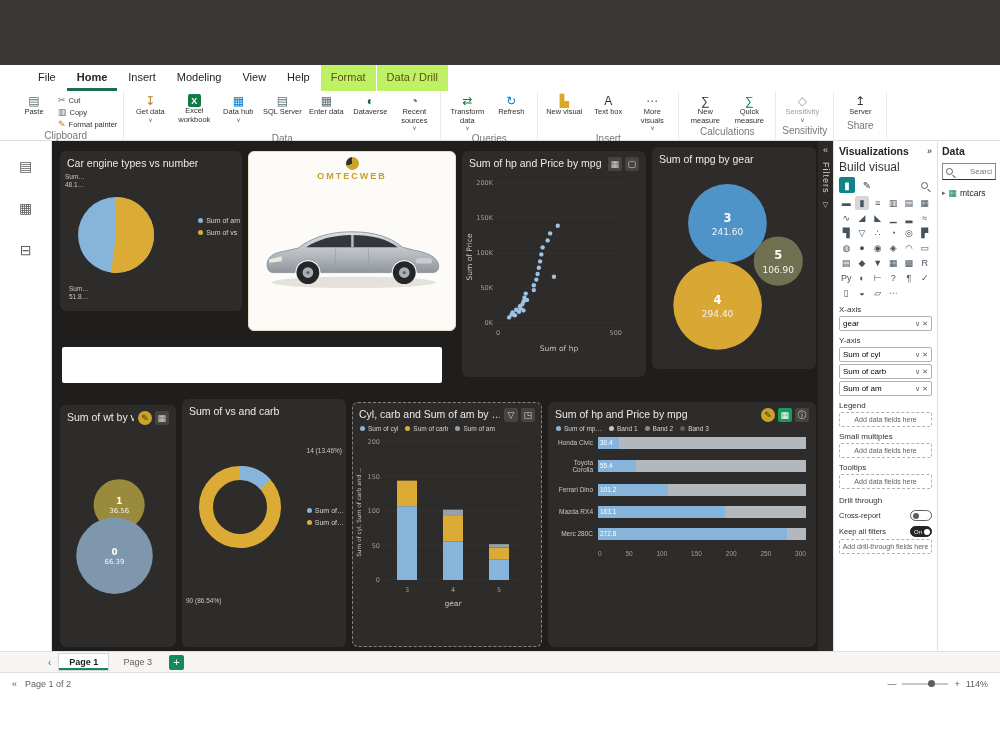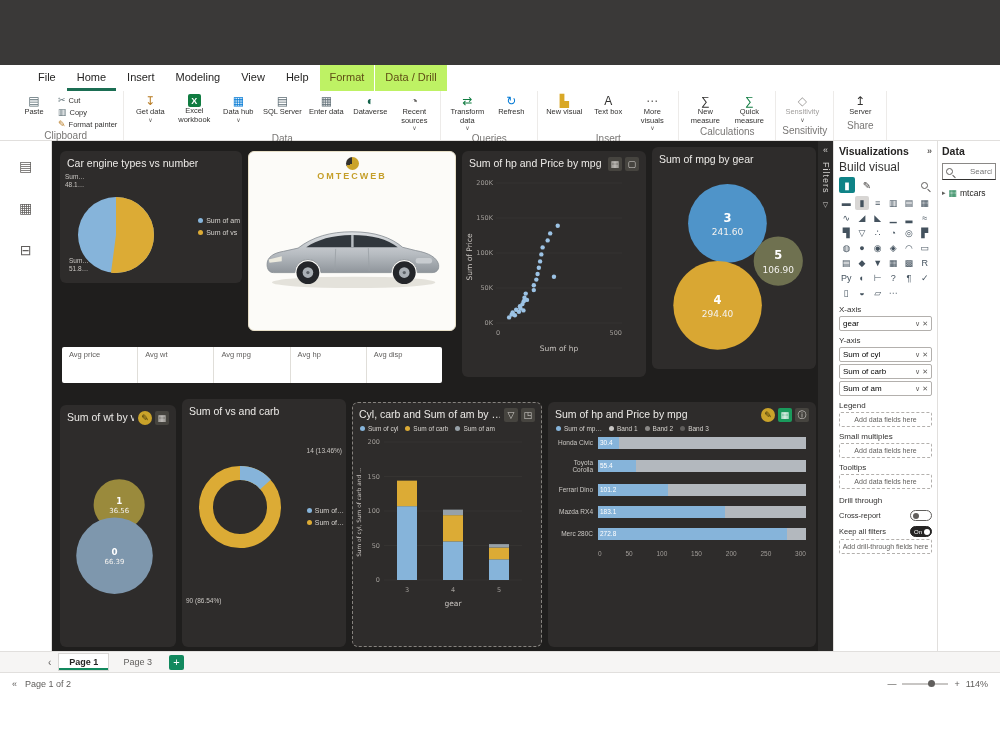--- a/index.html
+++ b/index.html
@@ -2,21 +2,21 @@
 <html><head>
 <meta charset="utf-8">
 <style>
 *{margin:0;padding:0;box-sizing:border-box}
 html,body{width:1000px;height:750px;overflow:hidden;background:#fff;font-family:"Liberation Sans",sans-serif}
 .screen{position:relative;width:1000px;height:750px;background:#fff}
 .top-band{position:absolute;left:0;top:0;width:1000px;height:65px;background:#3a3938}
 
 .menubar{position:absolute;top:65px;left:0;right:0;height:26px;background:#fff;display:flex;align-items:stretch;padding-left:28px;gap:1px}
 .mtab{font-size:11px;color:#252423;padding:6px 10px 4px;cursor:pointer;white-space:nowrap}
-.mtab.active{font-weight:normal;box-shadow:inset 0 -3px 0 #1b6e53}
+.mtab.active{font-weight:bold;box-shadow:inset 0 -3px 0 #1b6e53}
 .mtab.contextual{background:#bef264;color:#5f4d15}
 
 .ribbon{position:absolute;top:91px;left:0;right:0;height:50px;background:#fff;border-bottom:1px solid #e1dfdd;display:flex;padding-left:8px}
 .rgroup{display:flex;flex-direction:column;justify-content:space-between;padding:3px 6px 1px;border-right:1px solid #edebe9}
 .rbtns{display:flex;gap:4px;align-items:flex-start}
 .rbtn{display:flex;flex-direction:column;align-items:center;width:40px;text-align:center;font-size:7.5px;color:#323130;line-height:1.15;cursor:pointer}
 .rbtn.dis{color:#a19f9d}
 .ric{font-size:12px;height:14px;line-height:14px;display:flex;align-items:center;justify-content:center}
 .ric.boxed{width:13px;height:13px;border-radius:2px;font-size:9px;font-weight:bold}
 .rlb{display:block;max-width:40px}
@@ -32,21 +32,21 @@
 .canvas{position:relative;width:766px;height:510px;background:#1f1e1d}
 .tile{position:absolute;background:#2e2c2b;border-radius:6px;color:#e8e6e3;overflow:hidden}
 .tile-h{display:flex;justify-content:space-between;align-items:flex-start;padding:6px 7px 2px}
 .tile-title{font-size:10.5px;color:#eceae7;white-space:nowrap;overflow:hidden}
 .tile-icons{display:flex;gap:3px;flex-shrink:0;margin-left:4px}
 .tic{width:14px;height:14px;background:#46443f;color:#d6d3cf;font-size:9px;display:flex;align-items:center;justify-content:center;border-radius:2px;cursor:pointer}
 .tic.gold{background:#caa32a;color:#3a2f07;border-radius:50%}
 .tic.green{background:#1a9a5c;color:#fff}
 .tile-body{position:relative;height:calc(100% - 24px)}
 
-.t-pie{left:8px;top:10px;width:182px;height:132px}
+.t-pie{left:8px;top:10px;width:182px;height:160px}
 .t-car{left:196px;top:10px;width:208px;height:180px;background:#fcfbf8;border:1px solid #e7dfc8;display:flex;flex-direction:column;align-items:center;padding:5px}
 .t-scatter{left:410px;top:10px;width:184px;height:226px}
 .t-bubble{left:600px;top:6px;width:164px;height:222px}
 .t-metrics{left:10px;top:206px;width:380px;height:36px;background:#fff;border-radius:2px;color:#141414}
 .t-wt{left:8px;top:264px;width:116px;height:242px}
 .t-donut{left:130px;top:258px;width:164px;height:248px}
 .t-stack{left:300px;top:261px;width:190px;height:245px;outline:1px dashed #85827e;outline-offset:-1px}
 .t-hbar{left:496px;top:261px;width:268px;height:245px}
 
 .pie-lab{position:absolute;font-size:6.5px;color:#c8c5c1;line-height:1.25}
@@ -400,27 +400,20 @@
               <text x="77" y="52" text-anchor="middle" font-size="7" font-weight="bold" fill="#ffffff">5</text>
               <text x="77" y="60" text-anchor="middle" font-size="5.5" fill="#f4f2ef">106.90</text>
               <circle cx="40" cy="80" r="27" fill="#d9a733"></circle>
               <text x="40" y="79" text-anchor="middle" font-size="7" font-weight="bold" fill="#ffffff">4</text>
               <text x="40" y="87" text-anchor="middle" font-size="5.5" fill="#f4f2ef">294.40</text>
             </svg></div>
       </div>
 
       <div class="tile t-metrics">
         <div class="metrics" id="metrics-body">
-            <div class="m-row hd">
-              <div class="mc">Avg price</div>
-              <div class="mc">Avg wt</div>
-              <div class="mc">Avg mpg</div>
-              <div class="mc">Avg hp</div>
-              <div class="mc">Avg disp</div>
-            </div>
           </div>
       </div>
 
       <div class="tile t-wt">
         <div class="tile-h">
           <div class="tile-title">Sum of wt by vs</div>
           <div class="tile-icons" id="wt-icons">
               <span class="tic gold">✎</span>
               <span class="tic">▦</span>
             </div>

